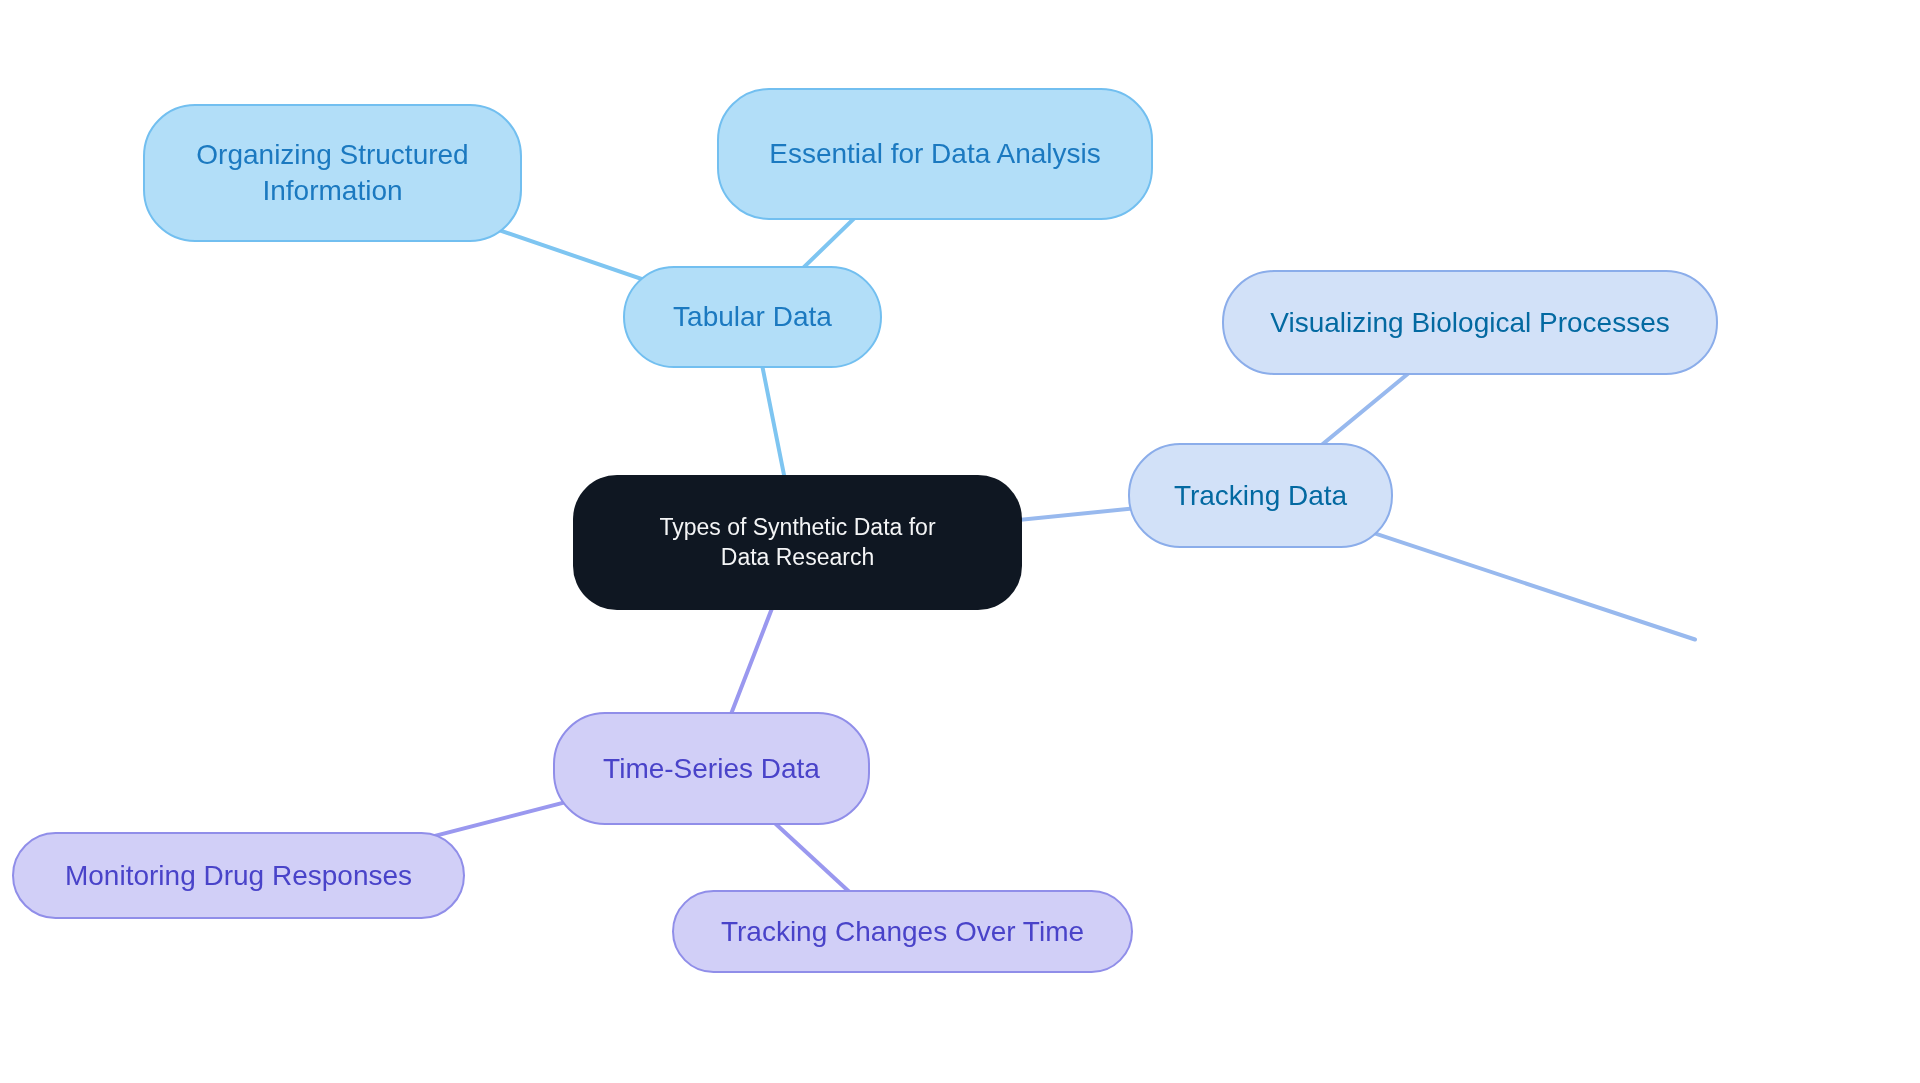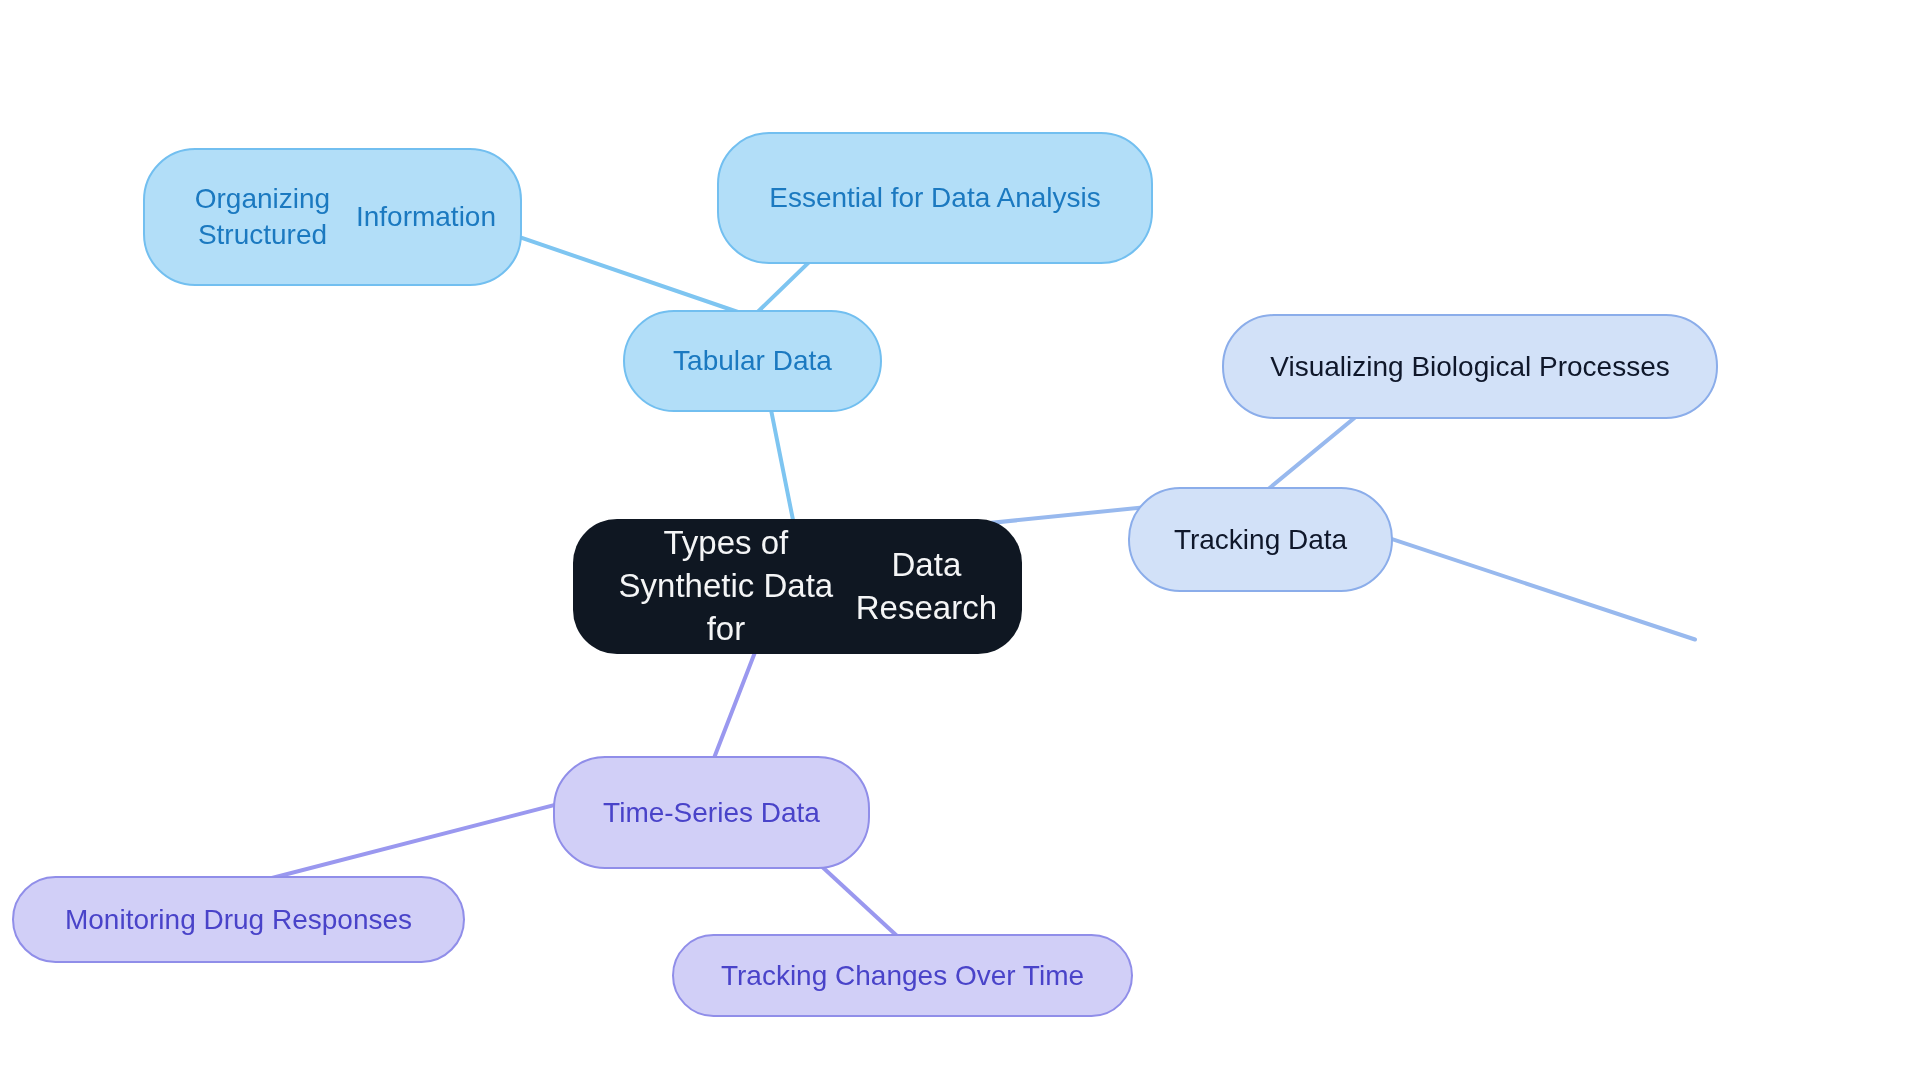--- a/index.html
+++ b/index.html
@@ -18,52 +18,51 @@
   #edges {
     position: absolute;
     left: 0; top: 0;
     width: 1920px;
     height: 1083px;
   }
   .node {
     position: absolute;
     box-sizing: border-box;
     display: flex;
-    flex-direction: row;
+    flex-direction: column;
     align-items: center;
     justify-content: center;
     text-align: center;
     border-radius: 52px;
     font-size: 28px;
     font-weight: 500;
     line-height: 1.28;
     padding: 0 24px;
     white-space: nowrap;
-    margin-top: 44px;
   }
   .node.multiline { white-space: normal; }
   .node .line { display: block; }
 
   .central {
     background: #0f1722;
     color: #f4f5f6;
     border: none;
     border-radius: 44px;
-    font-size: 33px;
+    font-size: 23px;
     line-height: 1.3;
   }
   .blue {
     background: #b2def8;
     border: 2px solid #72bff0;
     color: #1b79c0;
   }
   .peri {
     background: #d2e1f8;
     border: 2px solid #8badea;
-    color: #0f172a;
+    color: #0369a1;
   }
   .purple {
     background: #d1cff7;
     border: 2px solid #908ee9;
     color: #4943c9;
   }
 
   
   #node-central     { left: 573px;  top: 475px; width: 449px; height: 135px; }
   #node-tabular     { left: 623px;  top: 266px; width: 259px; height: 102px; text-align: center; }

